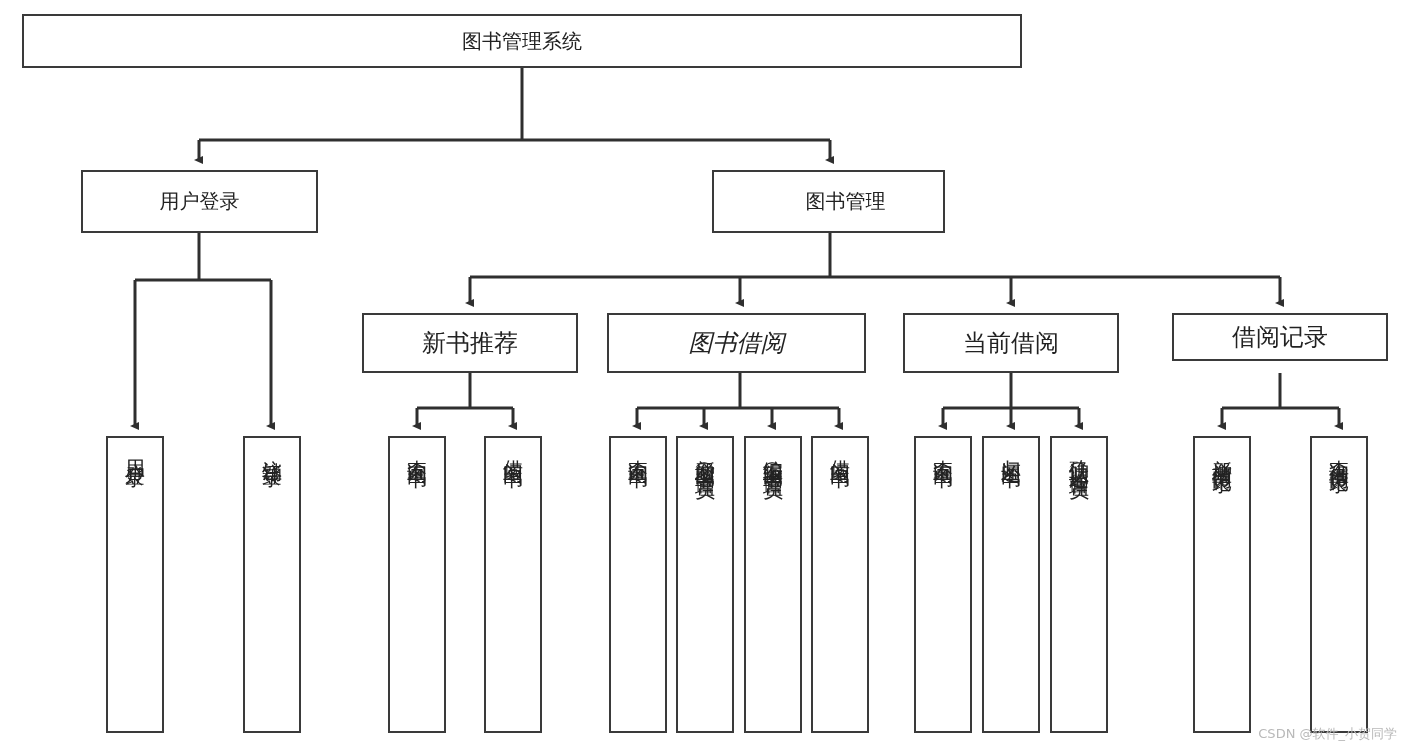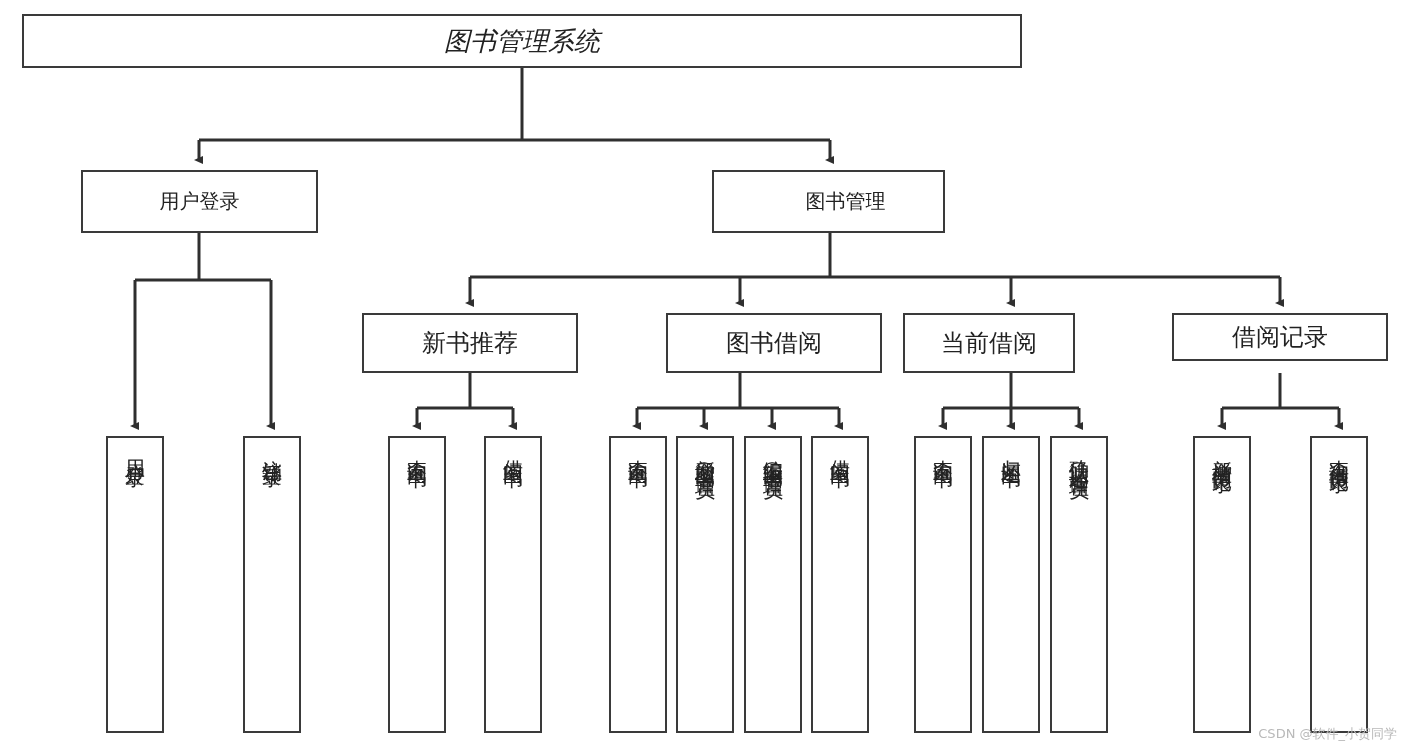--- a/index.html
+++ b/index.html
@@ -3,21 +3,21 @@
 <meta charset="utf-8">
 <style>
   html,body{margin:0;padding:0;background:#ffffff;}
   body{width:1405px;height:747px;overflow:hidden;
        font-family:"DejaVu Sans","Liberation Sans",sans-serif;}
   #stage{position:relative;width:1405px;height:747px;background:#fff;}
   #wires{position:absolute;left:0;top:0;width:1405px;height:747px;}
   .node{position:absolute;box-sizing:border-box;background:#ffffff;
         border:2px solid #3a3a3a;display:flex;align-items:center;
         justify-content:center;color:#222;}
-  .node.lvl1{font-size:26px;font-style:italic;}
+  .node.lvl1{font-size:20px;}
   .node.lvl2{font-size:20px;}
   .node.lvl3{font-size:24px;}
   .node.leaf{font-size:20px;align-items:flex-start;padding-top:6px;}
   .vtext{writing-mode:vertical-rl;text-orientation:upright;
          letter-spacing:3px;line-height:1.05;white-space:nowrap;}
   .htext{white-space:nowrap;}
   #watermark{position:absolute;right:8px;bottom:4px;font-size:13px;
              color:#b9b9b9;white-space:nowrap;}
 </style>
 </head>
@@ -82,24 +82,24 @@
   <div class="node lvl2" style="left:81px;top:170px;width:237px;height:63px;">
     <span class="htext">用户登录</span>
   </div>
   <div class="node lvl2" style="left:712px;top:170px;width:233px;height:63px;padding-left:34px;">
     <span class="htext">图书管理</span>
   </div>
 
   <div class="node lvl3" style="left:362px;top:313px;width:216px;height:60px;">
     <span class="htext">新书推荐</span>
   </div>
-  <div class="node lvl3" style="left:666px;top:313px;width:216px;height:60px;">
+  <div class="node lvl3" style="left:607px;top:313px;width:259px;height:60px;font-style:italic;">
     <span class="htext">图书借阅</span>
   </div>
-  <div class="node lvl3" style="left:903px;top:313px;width:172px;height:60px;">
+  <div class="node lvl3" style="left:903px;top:313px;width:216px;height:60px;">
     <span class="htext">当前借阅</span>
   </div>
   <div class="node lvl3" style="left:1172px;top:313px;width:216px;height:48px;">
     <span class="htext">借阅记录</span>
   </div>
 
   <div class="node leaf" style="left:106px;top:436px;width:58px;height:297px;">
     <span class="vtext">用户登录</span>
   </div>
   <div class="node leaf" style="left:243px;top:436px;width:58px;height:297px;">

